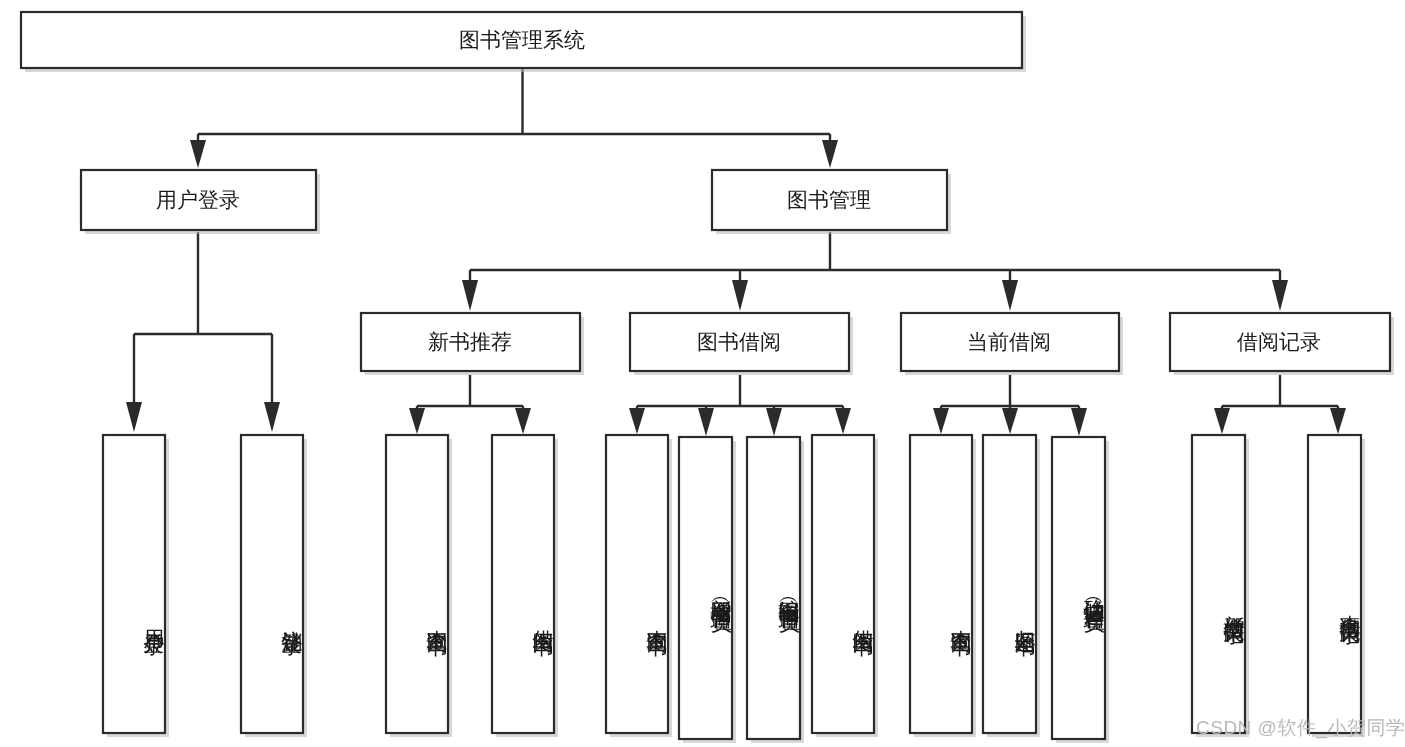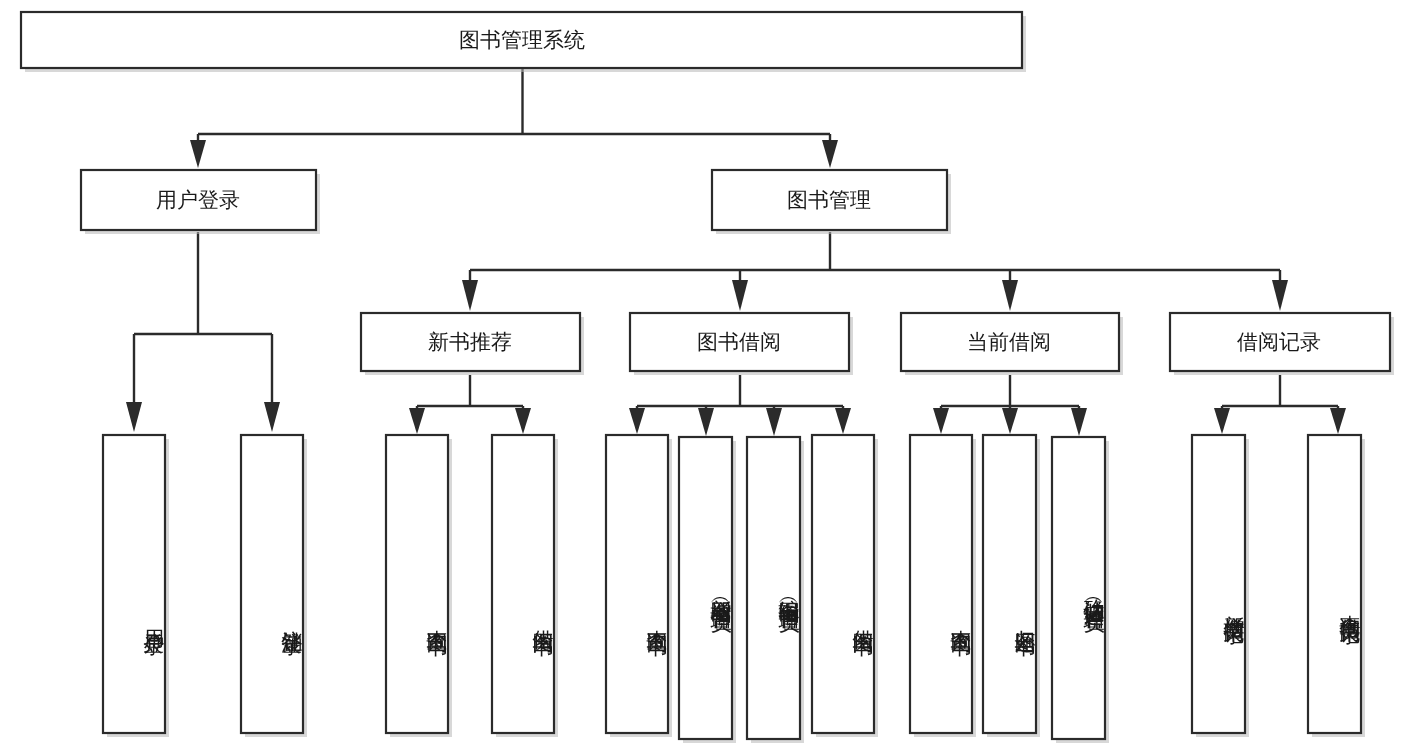--- a/index.html
+++ b/index.html
@@ -240,14 +240,15 @@
   <div class="node-label-v" style="left:910px; top:497px; width:62px; height:240px;">查询图书</div>
 
   <div class="node-label-v" style="left:983px; top:497px; width:53px; height:240px;">归还图书</div>
 
   <div class="node-label-v" style="left:1052px; top:443px; width:53px; height:296px;">确认归还（管理员）</div>
 
   <div class="node-label-v" style="left:1192px; top:473px; width:53px; height:262px;">新增借阅记录</div>
 
   <div class="node-label-v" style="left:1308px; top:473px; width:53px; height:262px;">查询借阅记录</div>
 
+  <div class="watermark" style="left:1196px; top:715px;">CSDN @软件_小贺同学</div>
 
 </div>
 
 </body></html>

